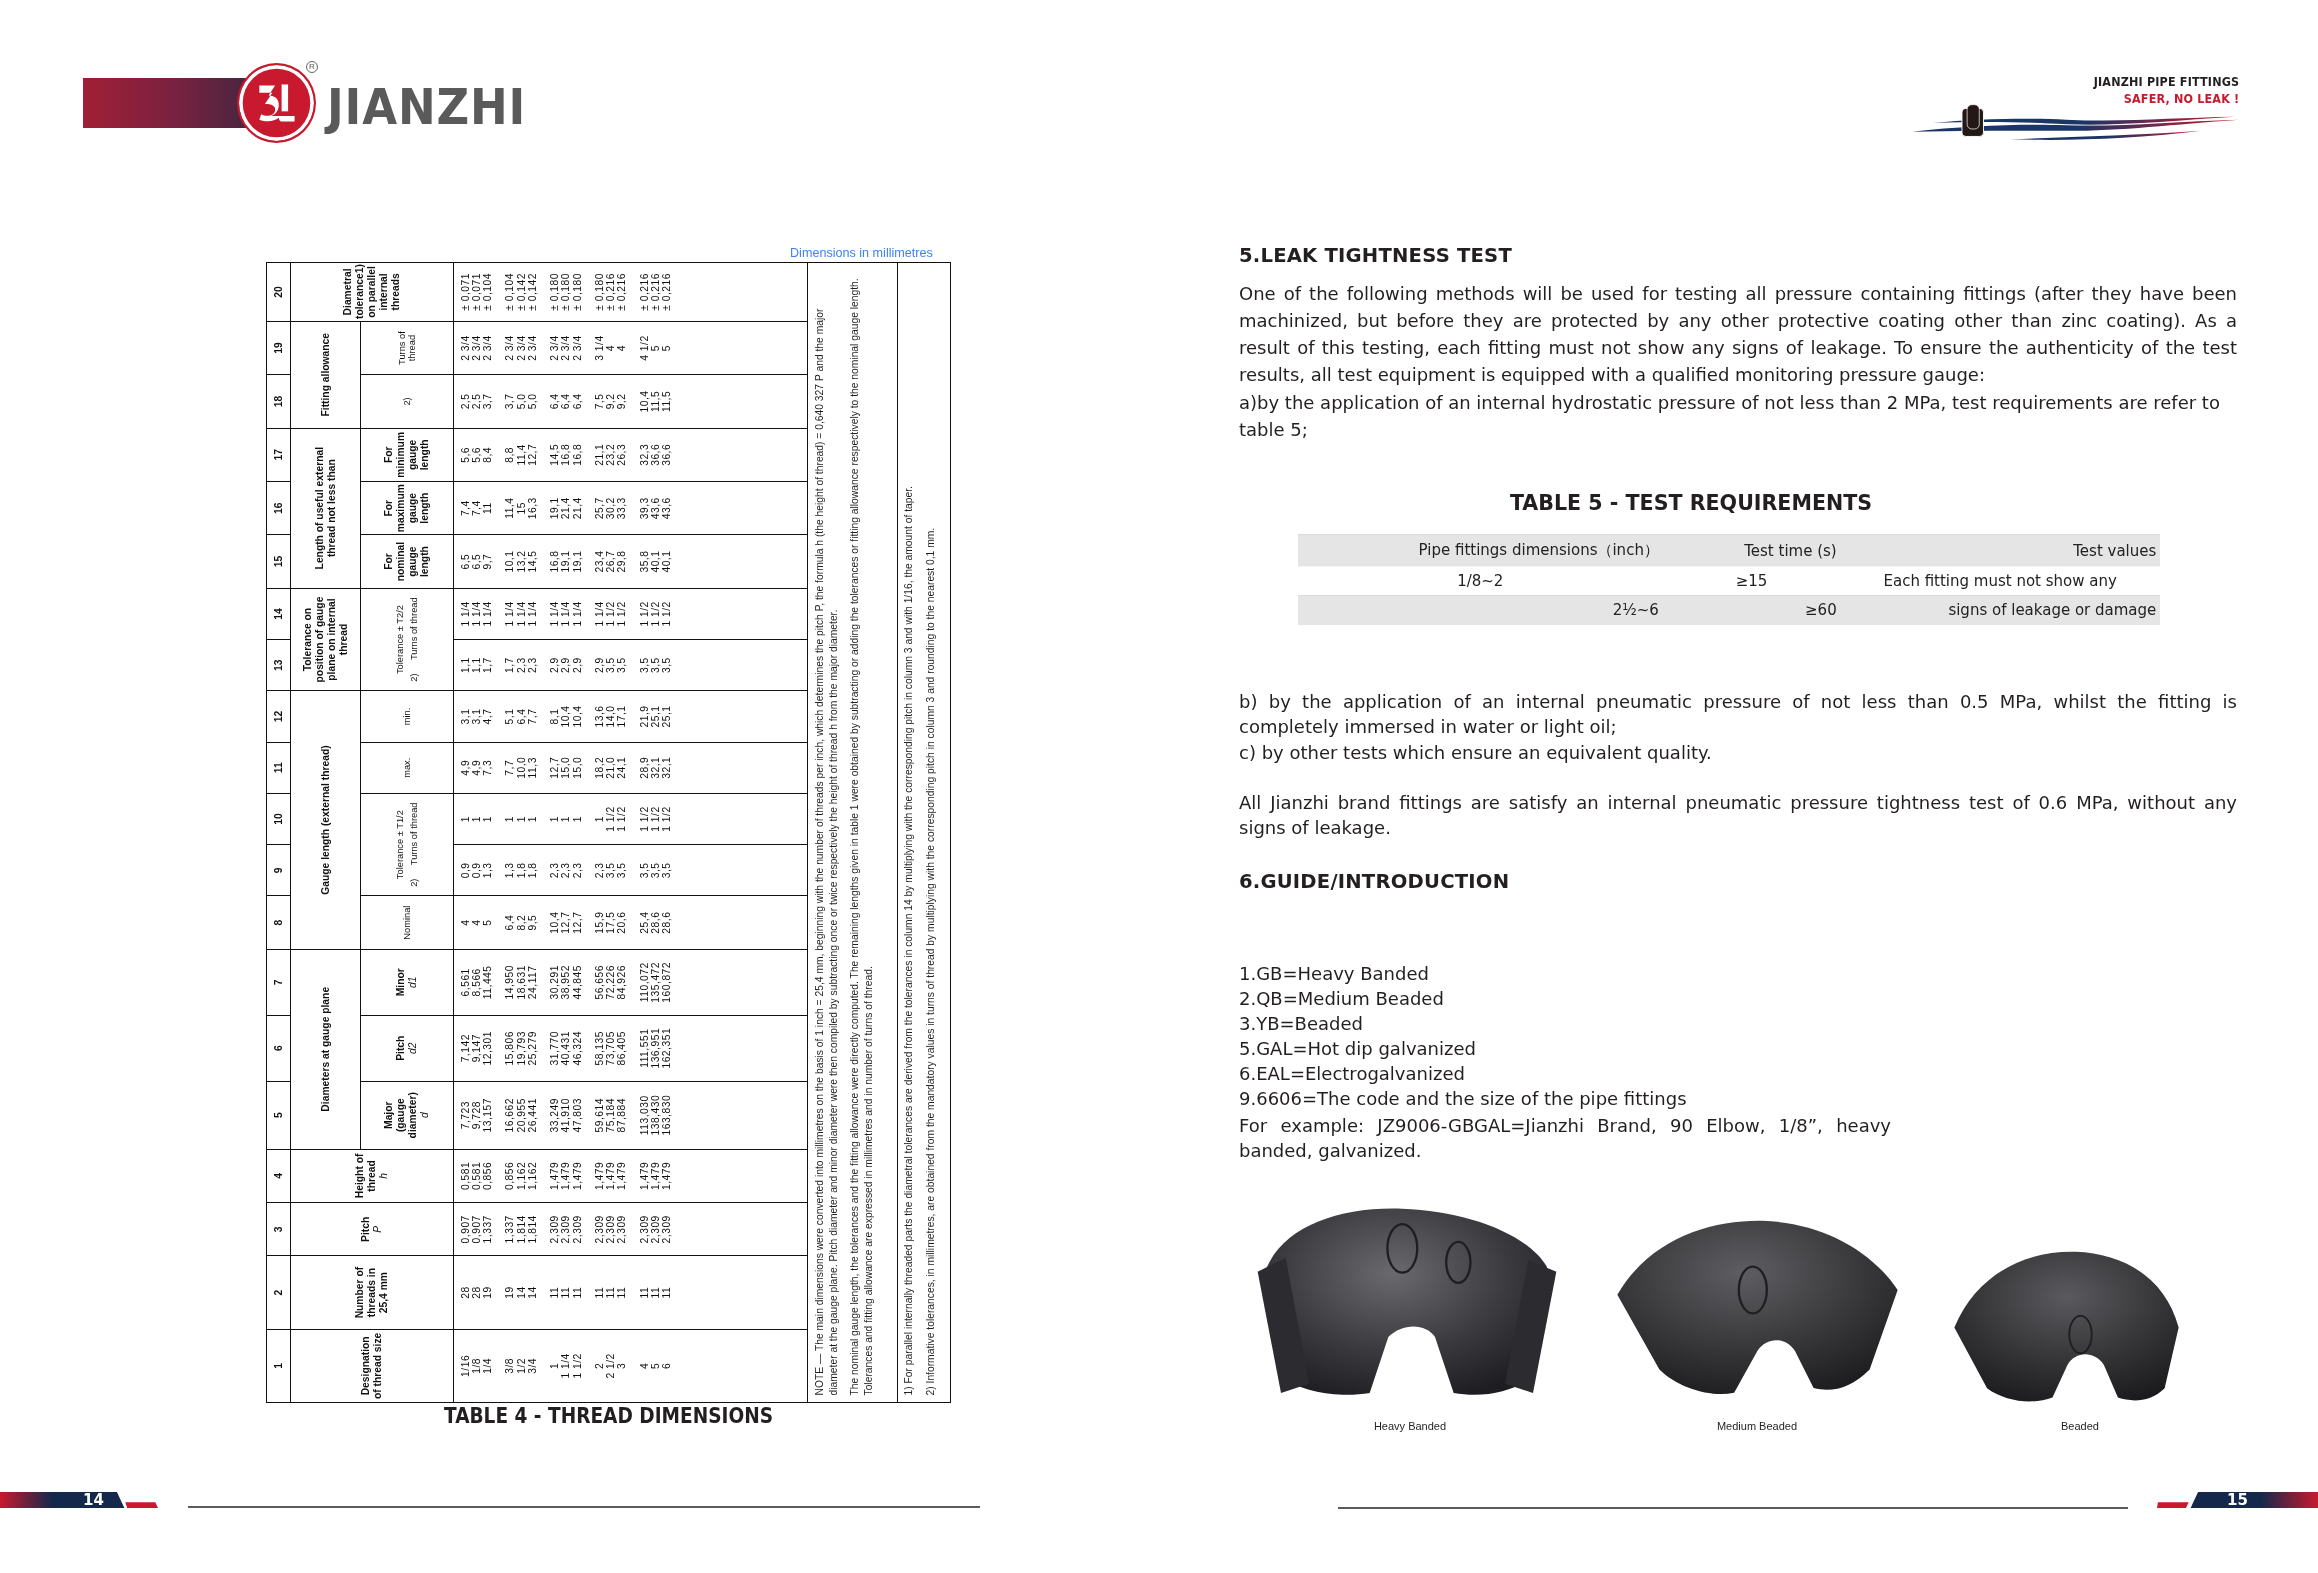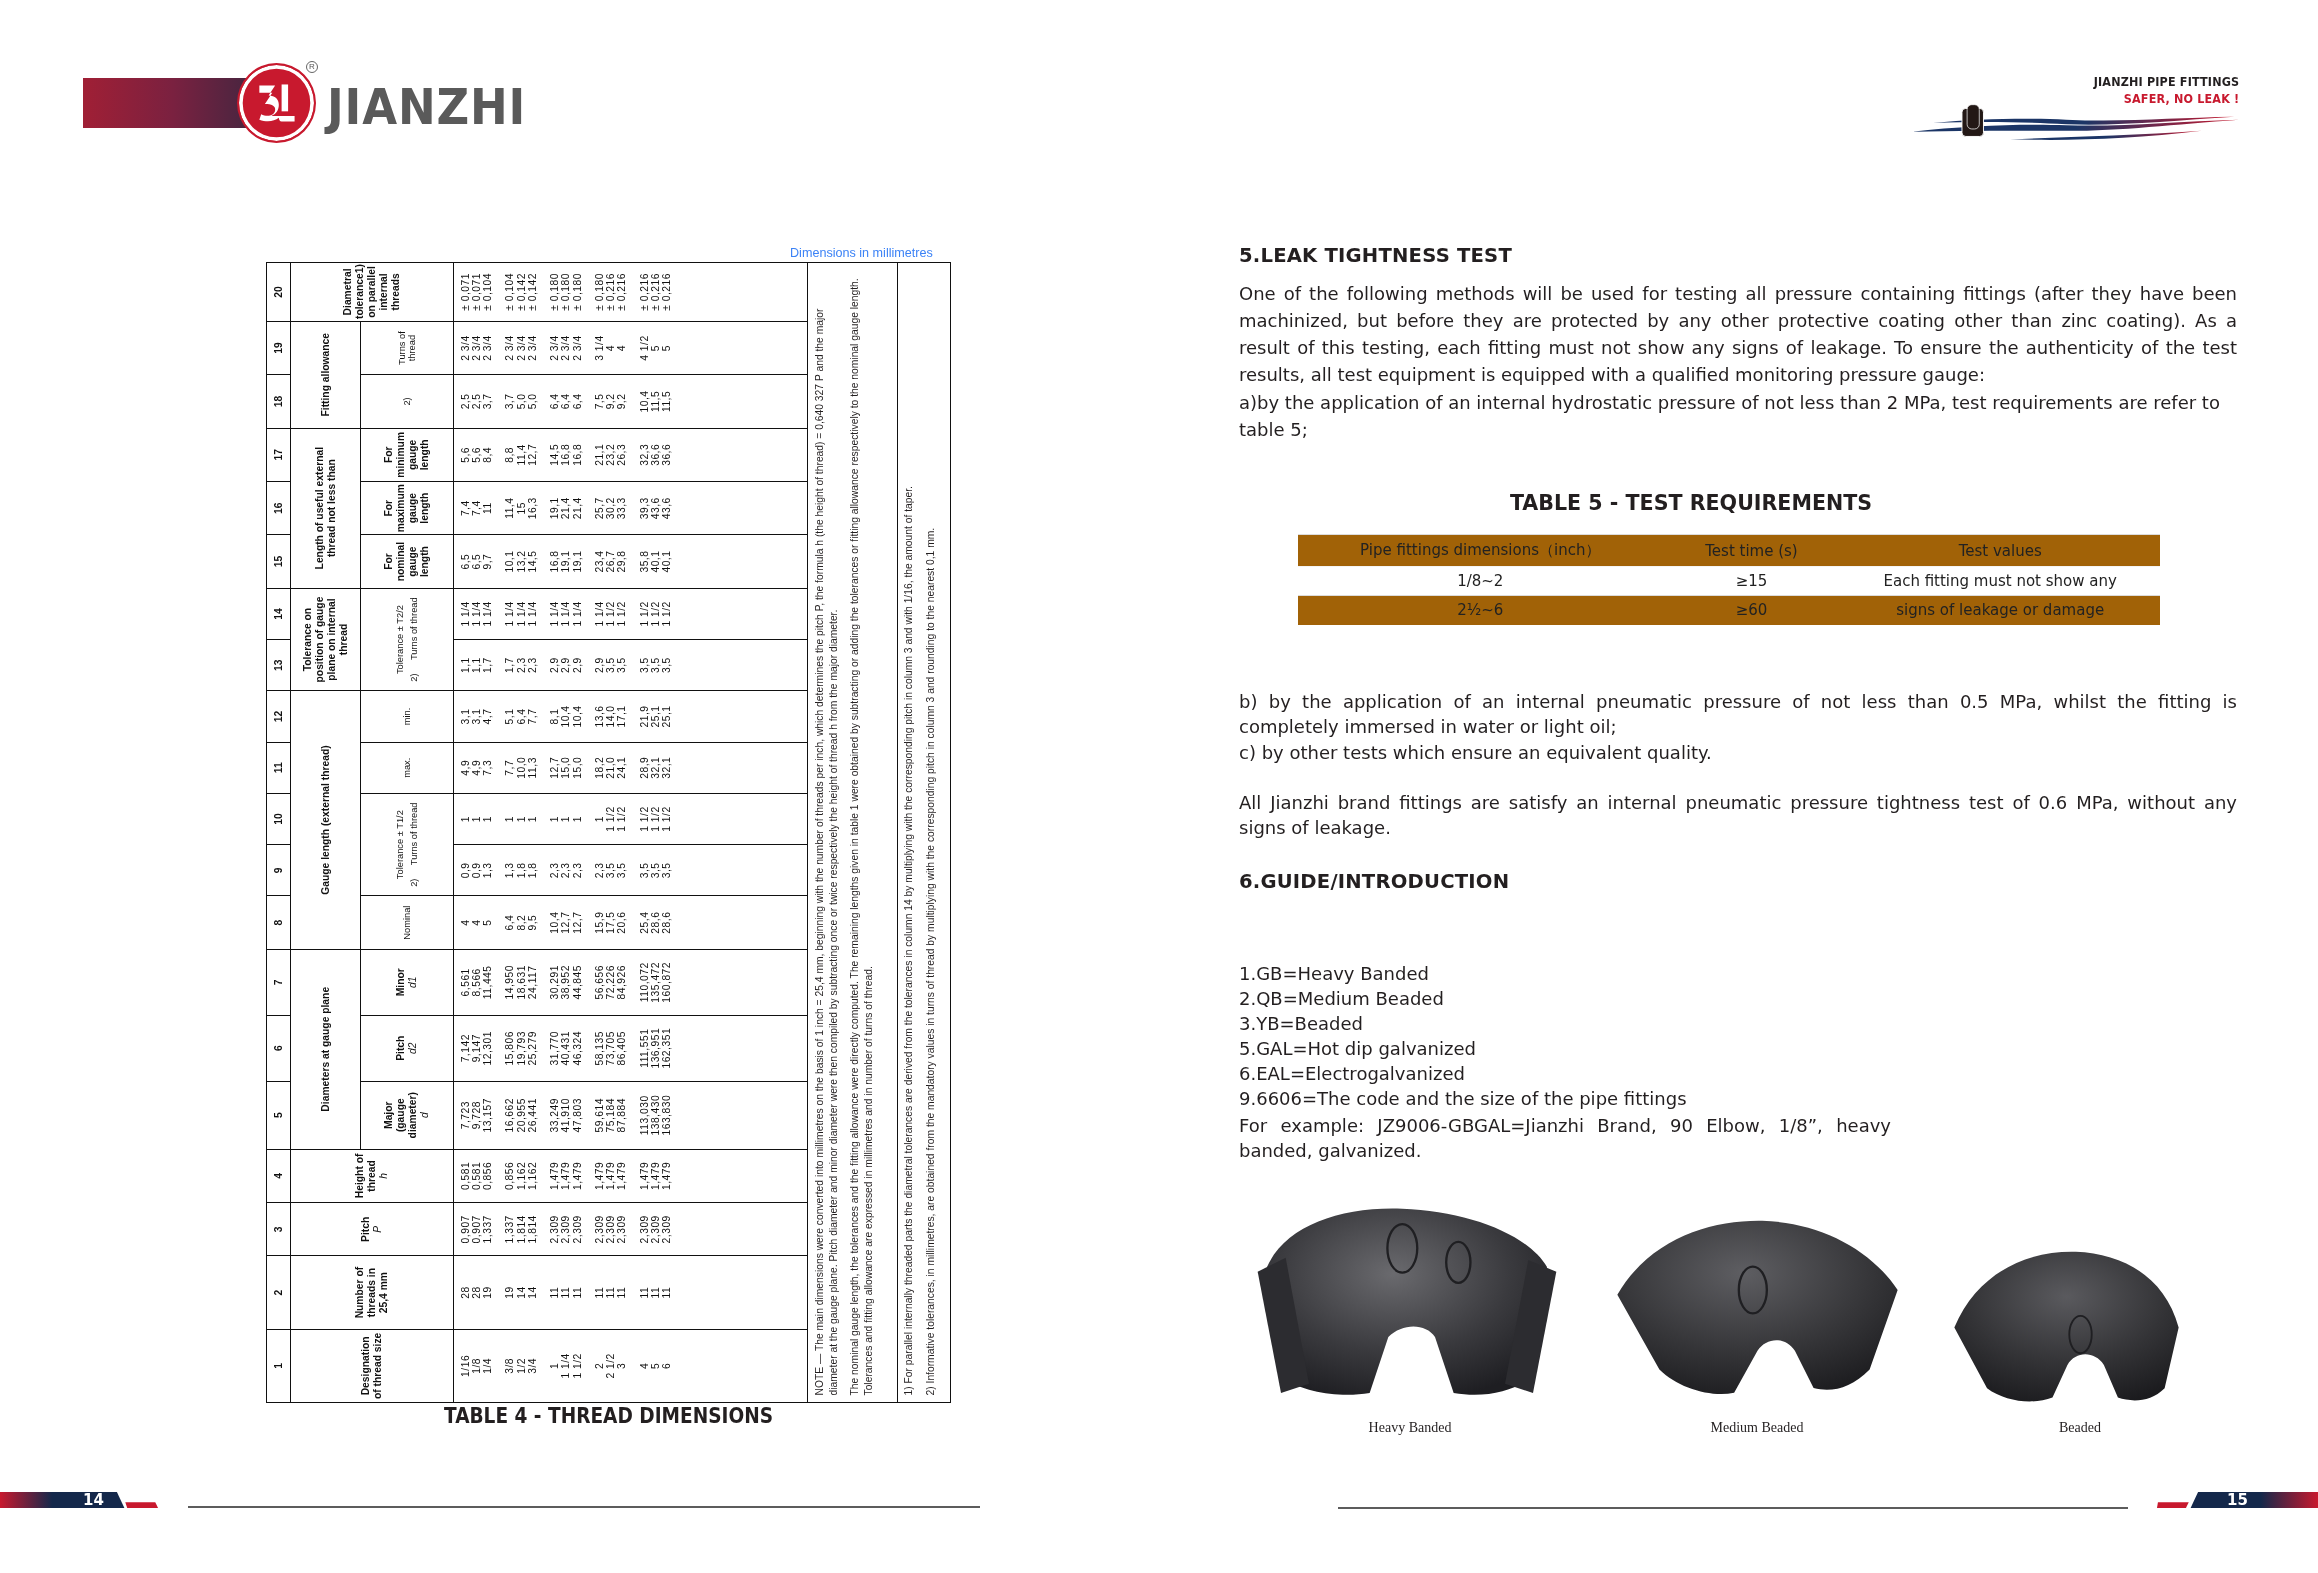--- a/index.html
+++ b/index.html
@@ -45,30 +45,30 @@
     font-weight: bold; font-size: 20.6px; color: #231f20; transform: scaleX(0.9); }
 
   
   .rp { position: absolute; left: 1239px; width: 998px; font-family: "DejaVu Sans", sans-serif; color: #231f20; }
   .h-sec { font-weight: bold; font-size: 19.6px; letter-spacing: 0.2px; }
   .body-txt { font-size: 18px; line-height: 27px; text-align: justify; }
   .body-txt.tight { line-height: 25px; }
   .t5-title { position: absolute; left: 1192px; width: 998px; top: 491px; text-align: center; font-family: "DejaVu Sans", sans-serif; font-weight: bold; font-size: 20.6px; }
   .t5 { position: absolute; left: 1298px; top: 534px; width: 862px; border-collapse: collapse; font-family: "DejaVu Sans", sans-serif; font-size: 15px; color: #222; }
   .t5 td { height: 29px; text-align: center; padding: 0 3.7px; }
-  .t5 tr.grey td { background: #a16207; }
+  .t5 tr.grey td { background: #e5e5e5; text-align: right; }
   .t5 tr.hdr td { height: 32px; border-top: 1.9px solid #dcdcdc; }
   .t5 tr.r1 td { border-top: 1.9px solid #f4f4f4; }
   .t5 tr.r2 td { border-top: 1.9px solid #dcdcdc; }
 
   .guide-list { font-size: 18px; line-height: 25px; }
 
   
   .fit { position: absolute; }
-  .fit-label { position: absolute; font-family: Liberation Serif, serif; font-size: 14px; color: #231f20; text-align: center; }
+  .fit-label { position: absolute; font-family: Liberation Sans, sans-serif; font-size: 11px; color: #231f20; text-align: center; }
 
   
   .foot-left { position: absolute; left: 0; top: 1492px; width: 159px; height: 16px; }
   .foot-right { position: absolute; left: 2157px; top: 1492px; width: 161px; height: 16px; }
   .pg { position: absolute; top: -0.9px; font-family: "DejaVu Sans", sans-serif; font-weight: bold; font-size: 15px; color: #ffffff; }
   .foot-line { position: absolute; height: 1.9px; background: #5c5c5c; }
 </style>
 </head>
 <body>
 

